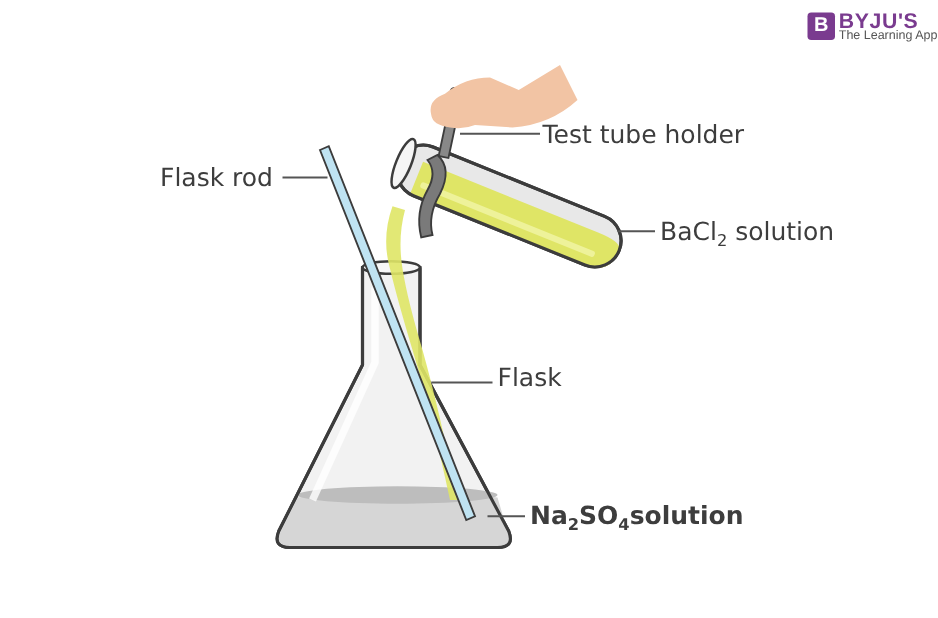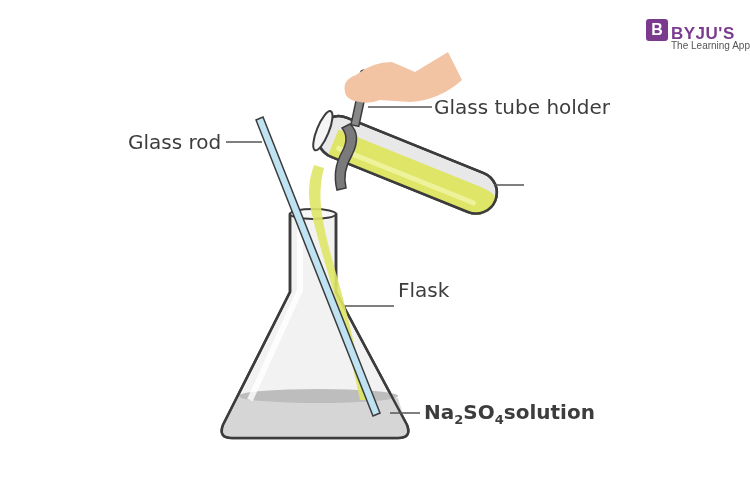--- a/index.html
+++ b/index.html
@@ -5,21 +5,21 @@
     html, body { margin: 0; padding: 0; background: #ffffff; }
     body { width: 750px; height: 494px; position: relative; overflow: hidden;
            font-family: "DejaVu Sans", "Liberation Sans", sans-serif; }
     .stage { position: absolute; left: 0; top: 0; width: 750px; height: 494px; }
     .label { position: absolute; font-size: 20px; color: #3d3d3d; white-space: nowrap; line-height: 1; }
     .label sub { font-size: 13px; vertical-align: -5px; line-height: 0; }
     .logo { position: absolute; left: 646px; top: 9px; display: flex; align-items: center; }
     .logo-mark { width: 22px; height: 22px; background: #7a3b8f; border-radius: 3px;
                  color: #fff; font-size: 16px; font-weight: bold; display: flex;
                  align-items: center; justify-content: center; font-family: "Liberation Sans", sans-serif; }
-    .logo-text { margin-left: 3px; display: flex; flex-direction: column; margin-top: 17px; }
+    .logo-text { margin-left: 3px; display: flex; flex-direction: column; }
     .logo-name { font-size: 17px; font-weight: bold; color: #7a3b8f; line-height: 15px;
                  font-family: "Liberation Sans", sans-serif; letter-spacing: 0.5px; }
     .logo-tag { font-size: 10px; color: #555; line-height: 9px; font-family: "Liberation Sans", sans-serif; }
   </style>
 </head>
 <body>
 
 <div class="stage">
   <svg width="750" height="494" viewBox="0 0 750 494" xmlns="http://www.w3.org/2000/svg">
 
@@ -58,26 +58,29 @@
 
     <path d="M345 92 Q342 80 356 75 Q372 62 392 62 L415 72 L448 52 L462 80 Q440 100 410 102 L380 100 Q370 104 360 102 Q346 100 345 92 Z" fill="#f2c4a4"></path>
 
     <line x1="368" y1="107" x2="432" y2="107" stroke="#555" stroke-width="1.5"></line>
     <line x1="226" y1="142" x2="262" y2="142" stroke="#555" stroke-width="1.5"></line>
     <line x1="494" y1="185" x2="524" y2="185" stroke="#555" stroke-width="1.5"></line>
     <line x1="345" y1="306" x2="394" y2="306" stroke="#555" stroke-width="1.5"></line>
     <line x1="390" y1="413" x2="420" y2="413" stroke="#555" stroke-width="1.5"></line>
   </svg>
 
-  <div class="label" style="left:434px; top:97px;">Glass tube holder</div>
+  <div class="label" style="left:434px; top:97px;">Test tube holder</div>
 
-  <div class="label" style="left:128px; top:132px;">Glass rod</div>
+  <div class="label" style="left:128px; top:132px;">Flask rod</div>
 
+  <div class="label" style="left:528px; top:175px;">
+    <span>BaCl</span><sub>2</sub><span> solution</span>
+  </div>
 
-  <div class="label" style="left:398px; top:280px;">Flask</div>
+  <div class="label" style="left:398px; top:292px;">Flask</div>
 
   <div class="label" style="left:424px; top:402px;font-weight:bold;">
     <span>Na</span><sub>2</sub><span>SO</span><sub>4</sub><span>solution</span>
   </div>
 
   <div class="logo">
     <div class="logo-mark">B</div>
     <div class="logo-text">
       <span class="logo-name">BYJU'S</span>
       <span class="logo-tag">The Learning App</span>

